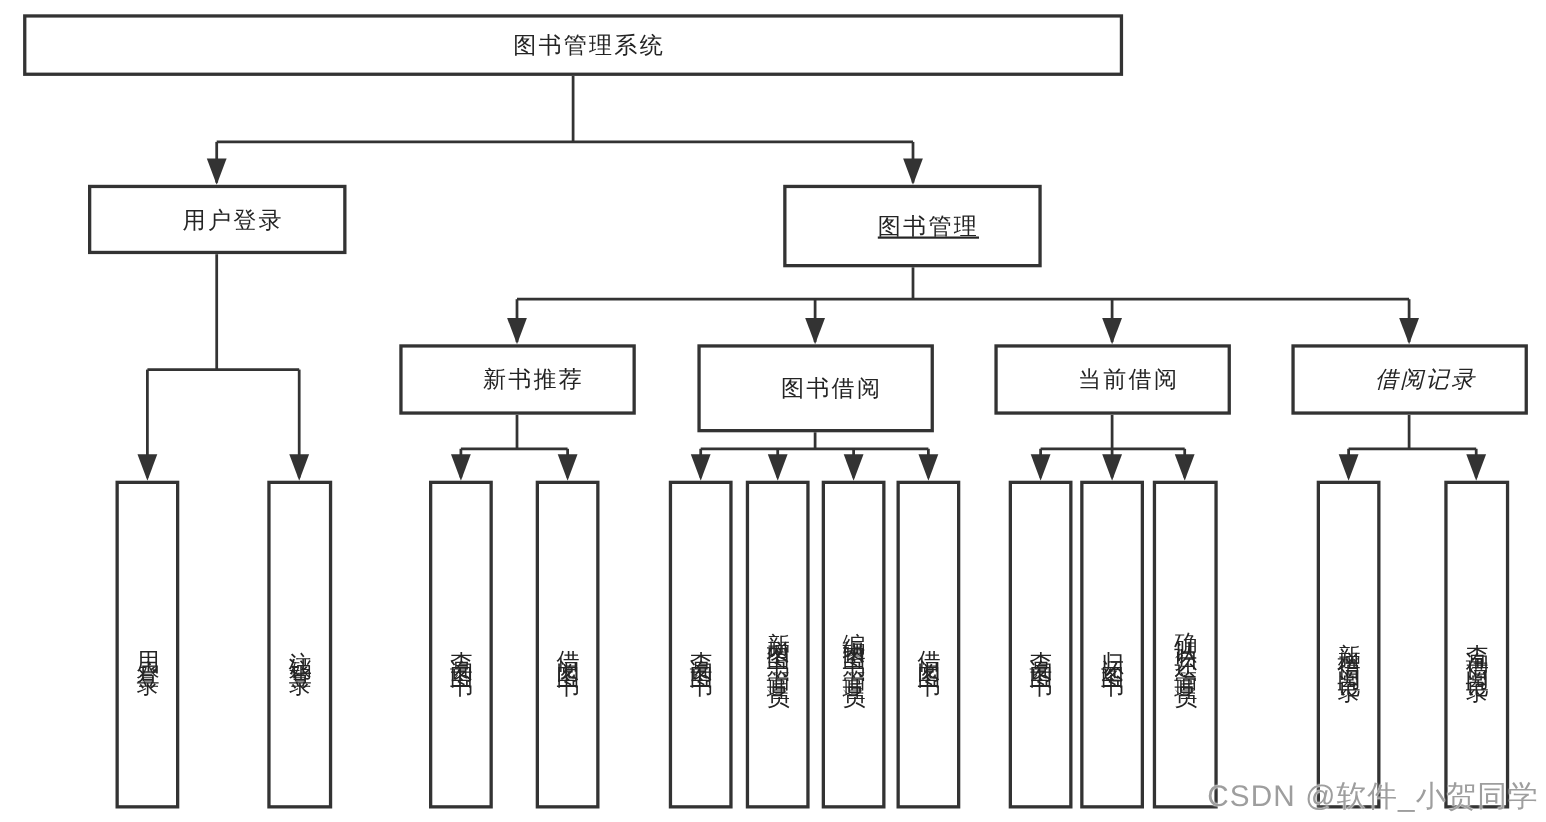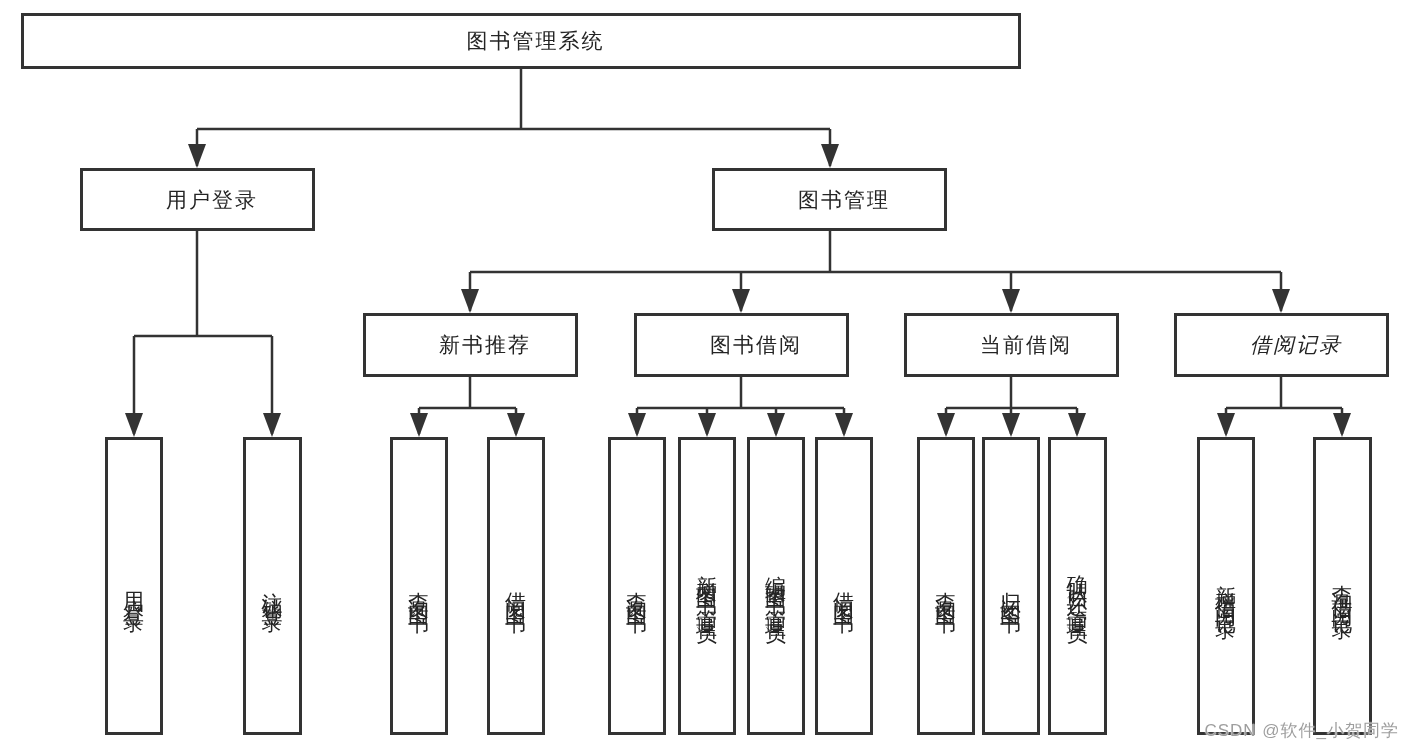--- a/index.html
+++ b/index.html
@@ -46,21 +46,21 @@
     text-orientation: mixed;
     font-size: 21px;
     letter-spacing: 7px;
     line-height: 1;
     padding-top: 6px;
   }
   .watermark {
     position: absolute;
     right: 6px;
     bottom: 5px;
-    font-size: 17px;
+    font-size: 27px;
     letter-spacing: 1px;
     color: #9e9e9e;
     text-shadow: 0 0 2px #ffffff, 0 0 1px #ffffff;
     white-space: nowrap;
     pointer-events: none;
   }
 </style>
 </head>
 <body>
 
@@ -128,24 +128,24 @@
       <polygon points="1002,413 1020,413 1011,437"></polygon>
       <polygon points="1068,413 1086,413 1077,437"></polygon>
       <polygon points="1217,413 1235,413 1226,437"></polygon>
       <polygon points="1333,413 1351,413 1342,437"></polygon>
     </g>
   </svg>
 
   <div class="box hbox root" style="left:21px; top:13px; width:1000px; height:56px;">图书管理系统</div>
 
   <div class="box hbox" style="left:80px; top:168px; width:235px; height:63px;">用户登录</div>
-  <div class="box hbox" style="left:712px; top:168px; width:235px; height:63px;">图书管理</div>
+  <div class="box hbox" style="left:712px; top:168px; width:235px; height:75px;text-decoration:underline;">图书管理</div>
 
   <div class="box hbox" style="left:363px; top:313px; width:215px; height:64px;font-family:Liberation Mono, monospace;">新书推荐</div>
-  <div class="box hbox" style="left:634px; top:313px; width:215px; height:64px;">图书借阅</div>
+  <div class="box hbox" style="left:634px; top:313px; width:215px; height:80px;">图书借阅</div>
   <div class="box hbox" style="left:904px; top:313px; width:215px; height:64px;">当前借阅</div>
   <div class="box hbox" style="left:1174px; top:313px; width:215px; height:64px;font-style:italic;">借阅记录</div>
 
   <div class="box leaf" style="left:105px; top:437px; width:58px; height:298px;">用户登录</div>
   <div class="box leaf" style="left:243px; top:437px; width:59px; height:298px;">注销登录</div>
 
   <div class="box leaf" style="left:390px; top:437px; width:58px; height:298px;">查询图书</div>
   <div class="box leaf" style="left:487px; top:437px; width:58px; height:298px;">借阅图书</div>
 
   <div class="box leaf" style="left:608px; top:437px; width:58px; height:298px;">查询图书</div>

